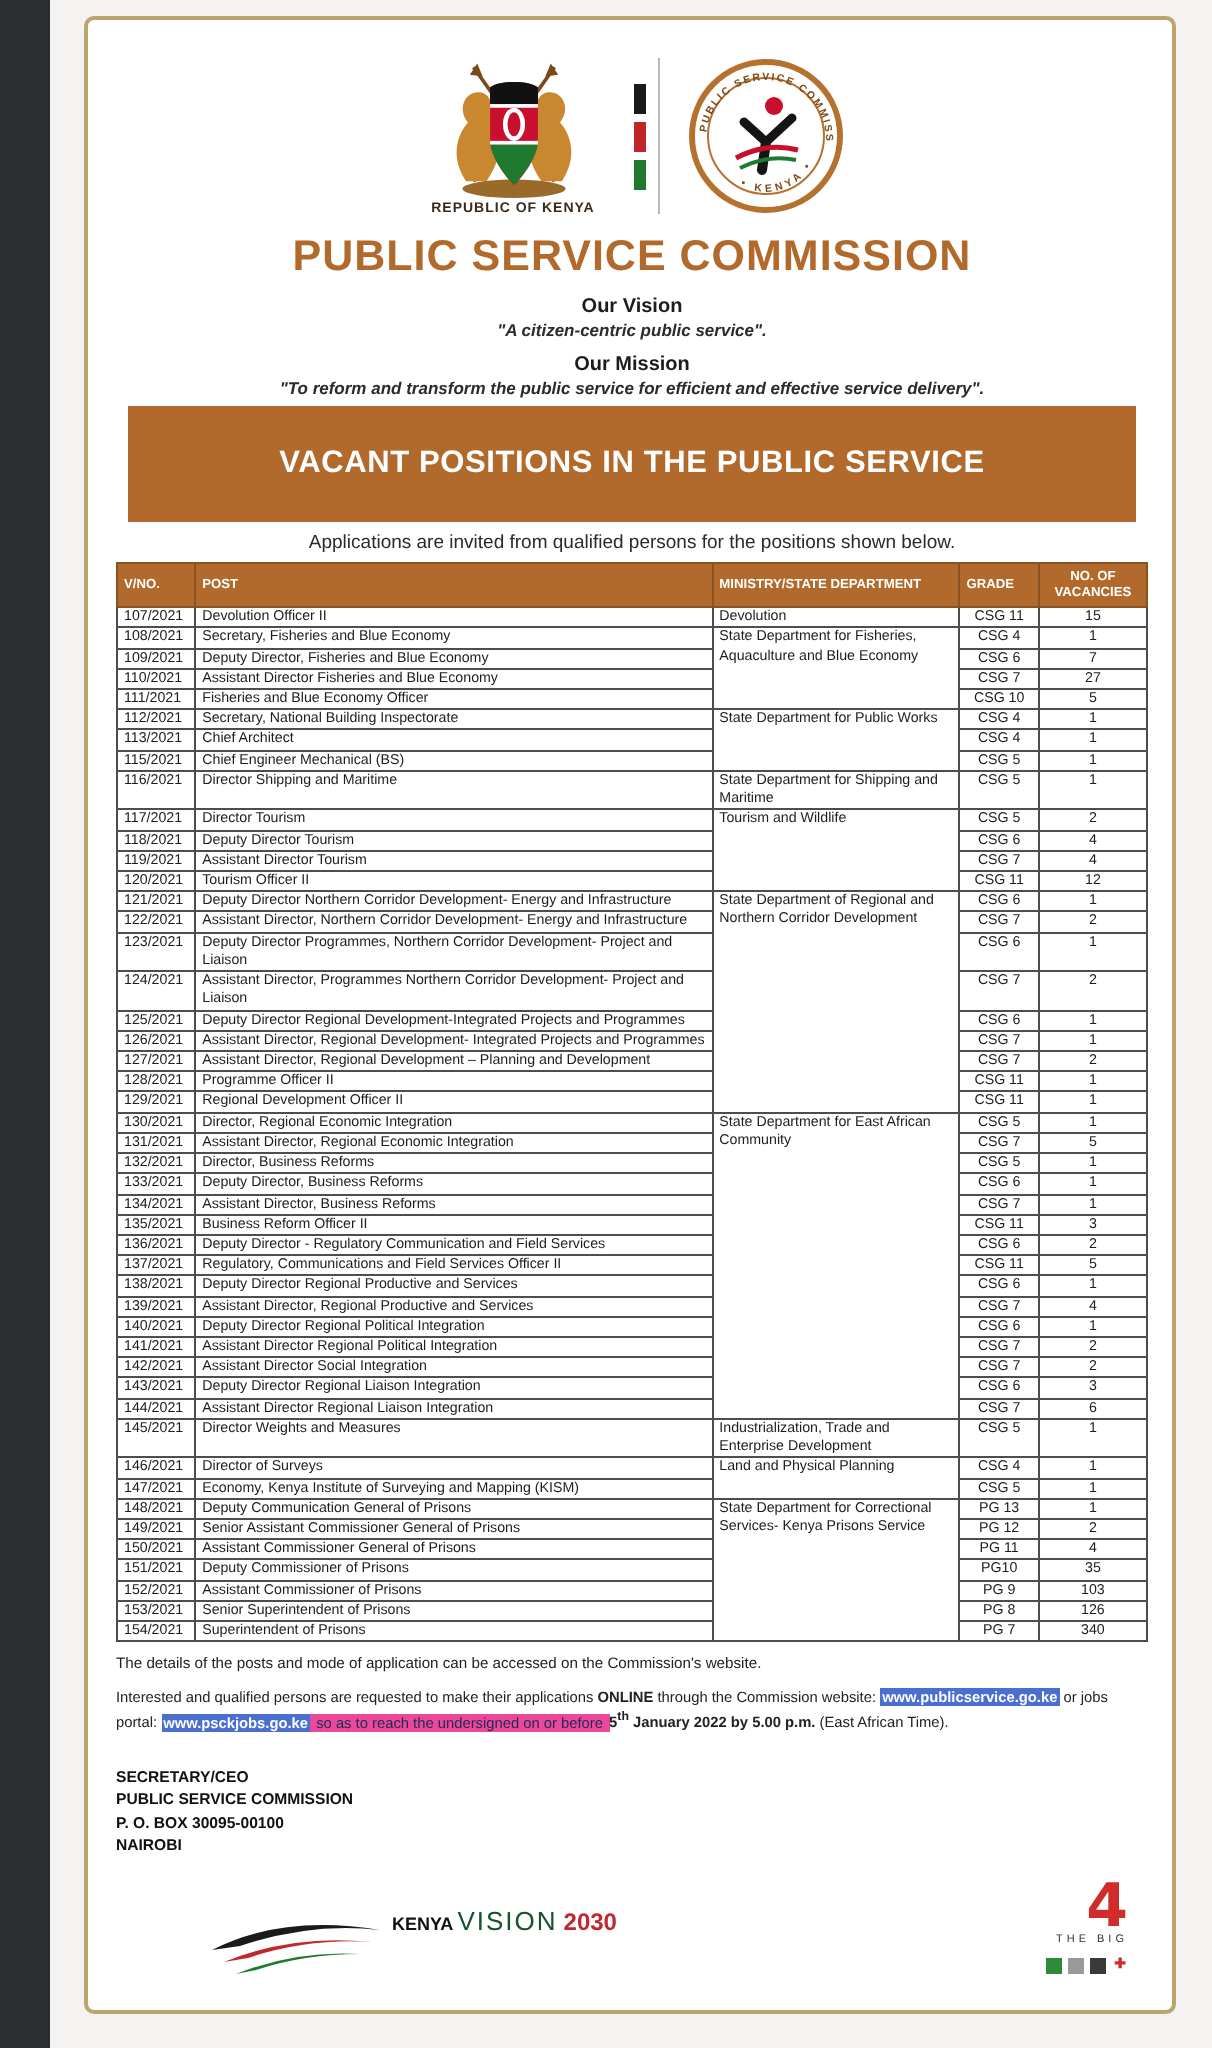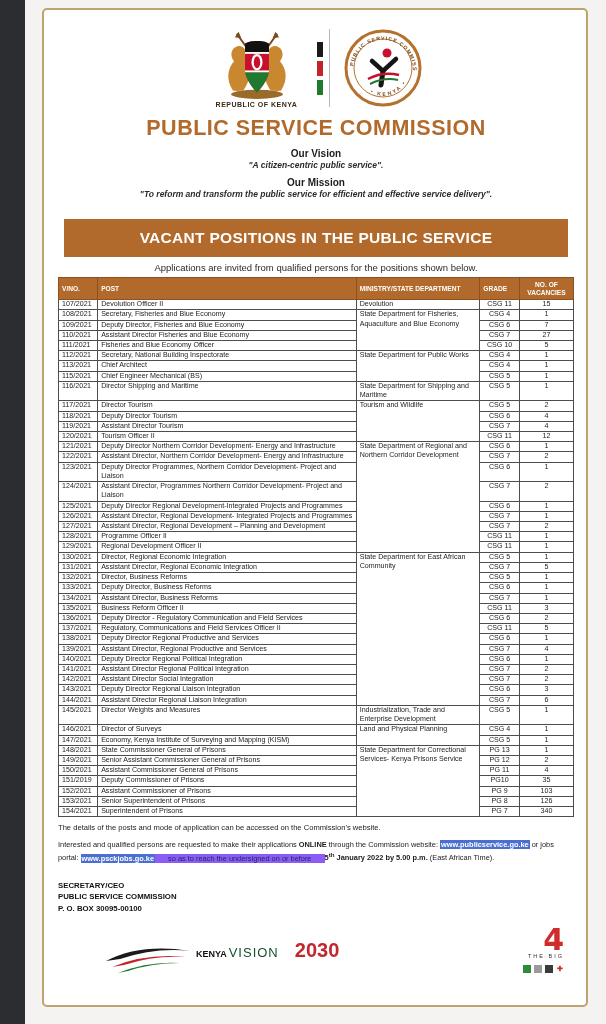--- a/index.html
+++ b/index.html
@@ -22,49 +22,49 @@
   .flag-col span{width:6px;height:15px;display:block;}
   .fc-black{background:#1a1a1a;}.fc-red{background:#c0252c;}.fc-green{background:#1e7a2e;}
   .vline{width:1px;height:78px;background:#b9b9b9;}
   .org-title{
     text-align:center;font-size:21.5px;font-weight:bold;color:var(--accent,#b26a2c);
     letter-spacing:.5px;margin-top:8px;
   }
   .vm-head{text-align:center;font-weight:bold;font-size:10px;color:#1c1c1c;margin-top:7px;}
   .vm-text{text-align:center;font-style:italic;font-weight:bold;font-size:8.5px;color:#2b2b2b;margin-top:1px;}
   .banner{
-    margin:20px 6px 0 6px;background:var(--accent,#b26a2c);color:#fff;
-    text-align:center;font-weight:bold;font-size:15.5px;padding:10px 0;letter-spacing:.3px;
+    margin:4px 6px 0 6px;background:var(--accent,#b26a2c);color:#fff;
+    text-align:center;font-weight:bold;font-size:15.5px;padding:20px 0;letter-spacing:.3px;
   }
   .subtitle{text-align:center;font-size:9.5px;color:#2a2a2a;margin:5px 0 4px 0;}
   
   table.vac{border-collapse:collapse;width:100%;table-layout:fixed;}
   table.vac th{
     background:var(--accent,#b26a2c);color:#fff;font-size:6.6px;text-align:left;
     padding:3px 3px;border:1px solid #8a5220;line-height:1.15;
   }
   table.vac th.center{text-align:center;}
   table.vac td{
     border:1px solid #4d4d4d;font-size:7.1px;line-height:1.3;padding:0 3px;
     vertical-align:top;color:#1d1d1d;background:#fff;
   }
   td.c-grade,td.c-vac{text-align:center;}
   
   .note1{font-size:7.6px;color:#222;margin-top:6px;}
   .note2{font-size:7.4px;color:#222;margin-top:7px;line-height:1.5;}
   .b{font-weight:bold;}
   .link-hl{background:#4a6fd0;color:#fff;font-weight:bold;padding:0 1px;}
-  .phrase-hl{background:#8b5cf6;color:#1a2a5a;padding:0 11px;}
+  .phrase-hl{background:#ec4899;color:#1a2a5a;padding:0 1px;}
   .signature{margin-top:16px;font-size:7.8px;font-weight:bold;line-height:1.45;color:#111;}
   .footer-logos{display:flex;justify-content:space-between;align-items:flex-end;margin:14px 10px 0 28px;}
   .v2030{display:flex;flex-direction:row;align-items:flex-start;}
   .v2030-textline{display:flex;align-items:baseline;margin-top:-6px;}
   .v2030-kenya{font-size:9px;font-weight:bold;color:#111;margin-right:2px;}
   .v2030-vision{font-size:13px;color:#14532d;letter-spacing:1px;}
-  .v2030-year{font-size:20px;font-weight:bold;color:#c1272d;margin-left:16px;}
+  .v2030-year{font-size:12px;font-weight:bold;color:#c1272d;margin-left:3px;}
   .big4{display:flex;flex-direction:column;align-items:flex-end;margin-bottom:6px;}
   .big4-num{font-size:30px;font-weight:900;color:#d12c2c;line-height:.8;font-family:"DejaVu Sans",sans-serif;}
   .big4-label{font-size:5.5px;letter-spacing:2px;color:#333;margin-top:1px;}
   .big4-icons{display:flex;gap:3px;margin-top:6px;}
   .big4-icons i{width:8px;height:8px;display:block;font-style:normal;font-size:7px;line-height:8px;text-align:center;color:#fff;}
   .ic-green{background:#2e8b3a;}.ic-gray{background:#9a9a9a;}.ic-dark{background:#3a3a3a;}
   .ic-red{background:#fff;color:#d12c2c !important;font-weight:900;}
 </style>
 </head>
 <body style="--accent: #b26a2c; --frame: #bda36e; --link_highlight: #4a6fd0;">
@@ -397,39 +397,39 @@
           <td class="c-vac">1</td>
         </tr>
         <tr>
           <td class="c-vno">147/2021</td>
           <td class="c-post">Economy, Kenya Institute of Surveying and Mapping (KISM)</td>
           <td class="c-grade">CSG 5</td>
           <td class="c-vac">1</td>
         </tr>
         <tr>
           <td class="c-vno">148/2021</td>
-          <td class="c-post">State Commissioner General of Prisons</td>
+          <td class="c-post">Deputy Communication General of Prisons</td>
           <td class="c-dept" rowspan="7">State Department for Correctional Services- Kenya Prisons Service</td>
           <td class="c-grade">PG 13</td>
           <td class="c-vac">1</td>
         </tr>
         <tr>
           <td class="c-vno">149/2021</td>
           <td class="c-post">Senior Assistant Commissioner General of Prisons</td>
           <td class="c-grade">PG 12</td>
           <td class="c-vac">2</td>
         </tr>
         <tr>
           <td class="c-vno">150/2021</td>
           <td class="c-post">Assistant Commissioner General of Prisons</td>
           <td class="c-grade">PG 11</td>
           <td class="c-vac">4</td>
         </tr>
         <tr>
-          <td class="c-vno">151/2019</td>
+          <td class="c-vno">151/2021</td>
           <td class="c-post">Deputy Commissioner of Prisons</td>
           <td class="c-grade">PG10</td>
           <td class="c-vac">35</td>
         </tr>
         <tr>
           <td class="c-vno">152/2021</td>
           <td class="c-post">Assistant Commissioner of Prisons</td>
           <td class="c-grade">PG 9</td>
           <td class="c-vac">103</td>
         </tr>
@@ -451,20 +451,21 @@
   <div class="note1">The details of the posts and mode of application can be accessed on the Commission's website.</div>
 
   <div class="note2">
     <span>Interested and qualified persons are requested to make their applications </span><span class="b">ONLINE</span><span> through the Commission website: </span><span class="link-hl">www.publicservice.go.ke</span><span> or jobs portal: </span><span class="link-hl">www.psckjobs.go.ke</span><span class="phrase-hl"> so as to reach the undersigned on or before </span><span class="b">5</span><sup class="b">th</sup><span class="b"> January 2022 by 5.00 p.m.</span><span> (East African Time).</span>
   </div>
 
   <div class="signature">
     <div>SECRETARY/CEO</div>
     <div>PUBLIC SERVICE COMMISSION</div>
     <div>P. O. BOX 30095-00100</div>
+    <div>NAIROBI</div>
   </div>
 
   <div class="footer-logos">
     <div class="v2030">
       <svg width="110" height="34" viewBox="0 0 110 34">
         <path d="M20 16 Q55 -2 104 6 Q70 2 34 14 Z" fill="#1a1a1a"></path>
         <path d="M26 22 Q60 8 100 12 Q68 10 38 20 Z" fill="#c1272d"></path>
         <path d="M32 28 Q62 16 94 18 Q66 18 42 26 Z" fill="#1e7a2e"></path>
       </svg>
       <div class="v2030-textline">

